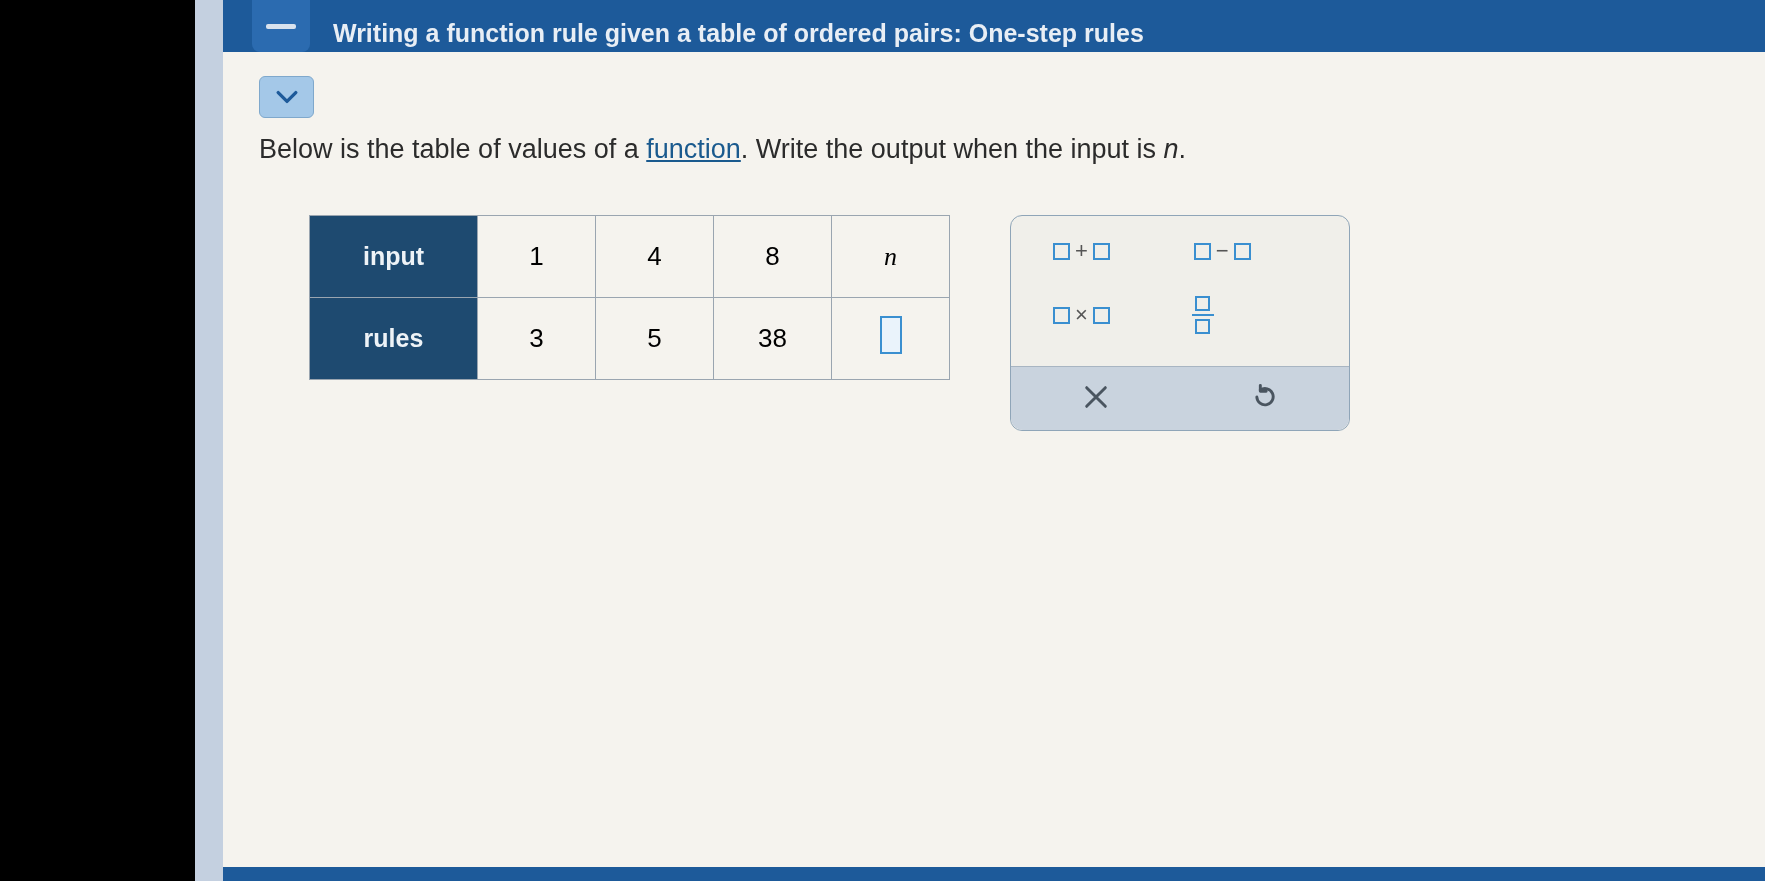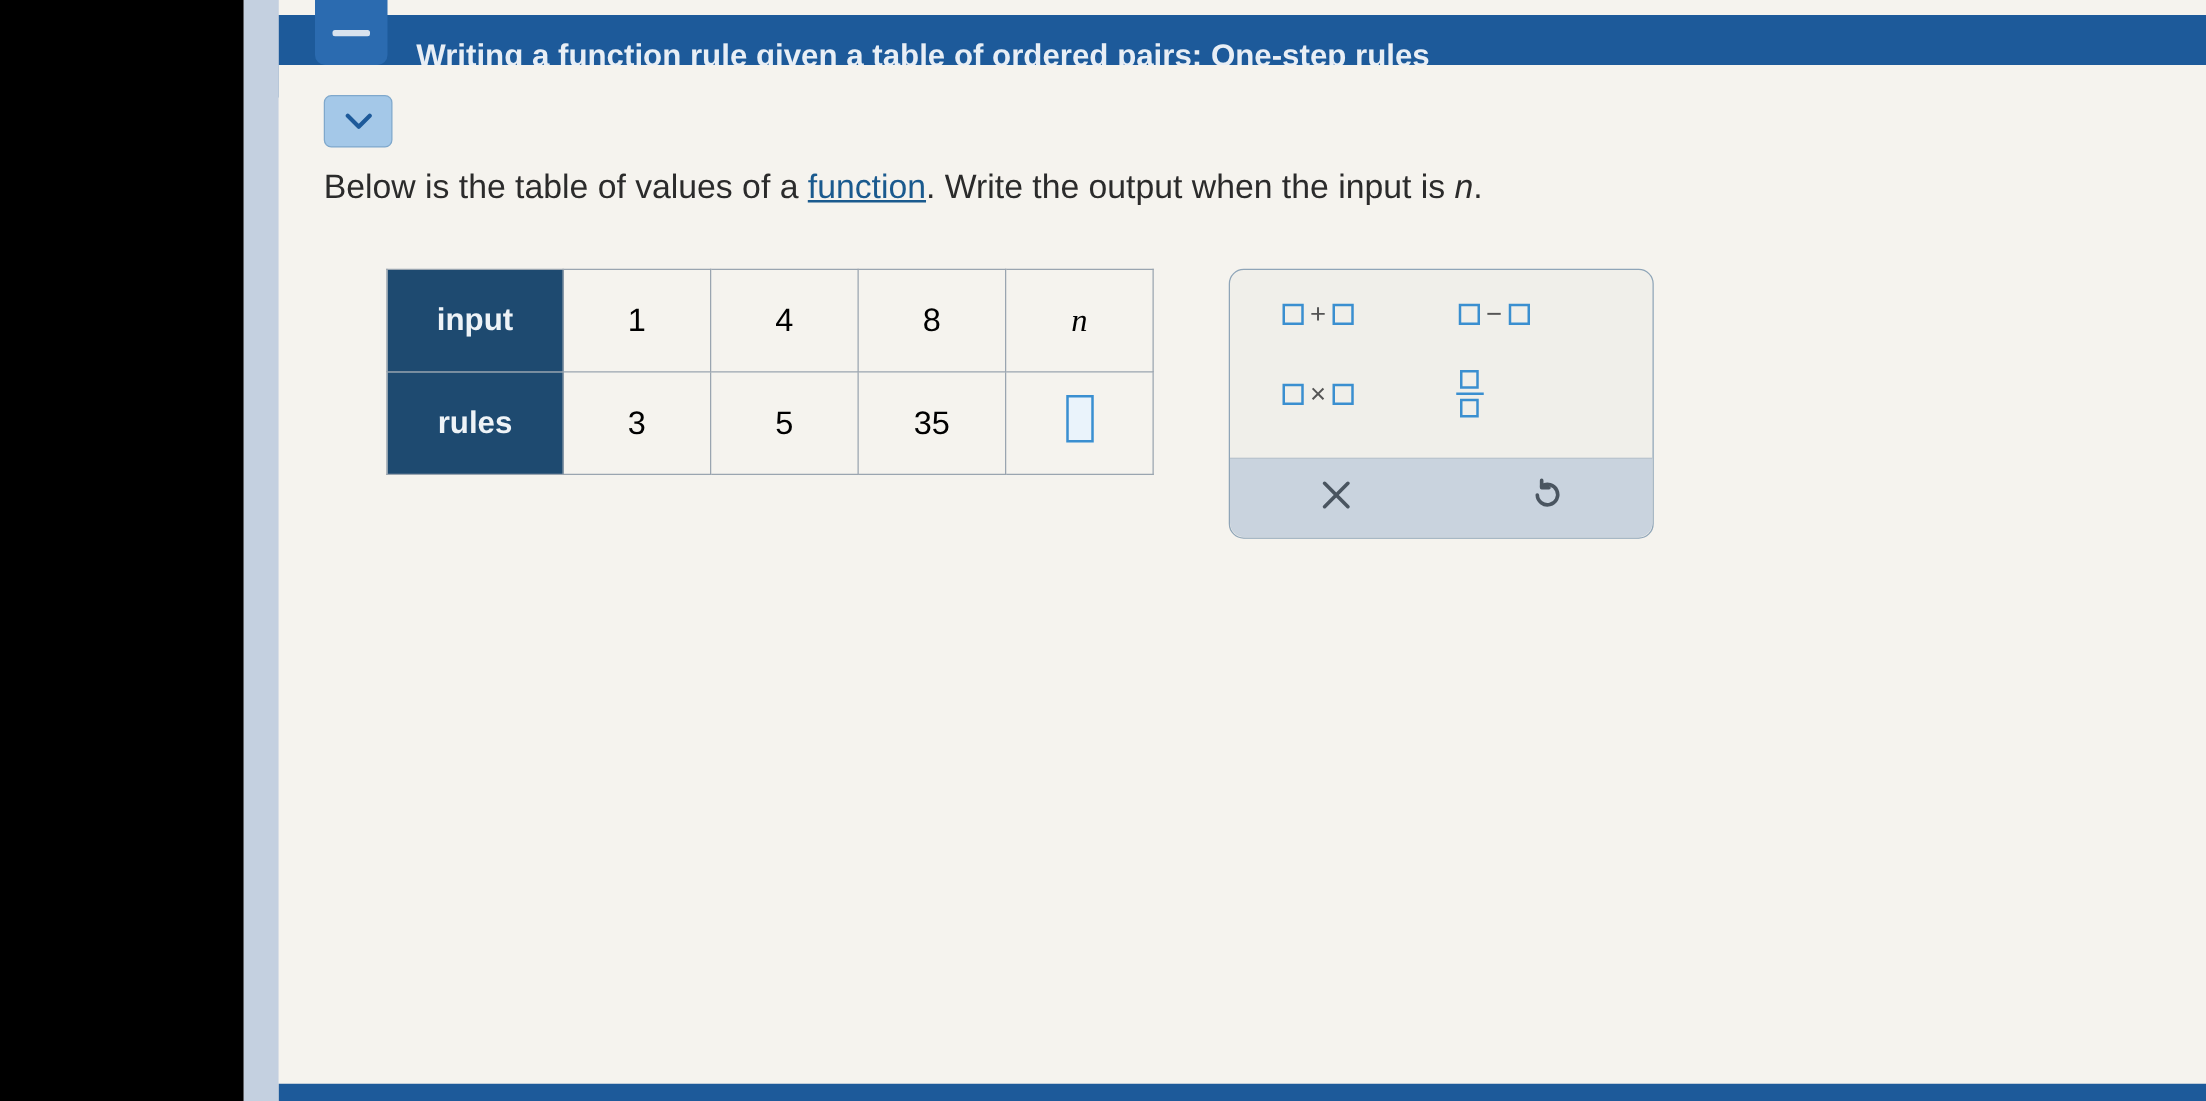--- a/index.html
+++ b/index.html
@@ -29,21 +29,20 @@
     .topbar {
       position: absolute;
       left: 223px;
       top: 0;
       right: 0;
       height: 66px;
       background: #1d5a9a;
       display: flex;
       align-items: center;
       padding-left: 110px;
-      margin-top: 12px;
     }
     .topbar-title {
       color: #e8eef5;
       font-size: 25px;
       font-weight: 600;
     }
     .minus-btn {
       position: absolute;
       left: 252px;
       top: 0;
@@ -107,21 +106,21 @@
       border: 1px solid #9aa5b0;
       text-align: center;
       font-size: 26px;
       height: 82px;
       width: 118px;
     }
     .io-table .hdr {
       background: #1e4a70;
       color: #eef3f7;
       font-weight: 700;
-      width: 141px;
+      width: 168px;
       font-size: 25px;
     }
     .io-table .var {
       font-style: italic;
       font-family: "Times New Roman", serif;
     }
     .answer-box {
       width: 22px;
       height: 38px;
       border: 2px solid #3a8fd0;
@@ -234,21 +233,21 @@
         <td class="hdr">input</td>
         <td>1</td>
         <td>4</td>
         <td>8</td>
         <td class="var">n</td>
       </tr>
       <tr>
         <td class="hdr">rules</td>
         <td>3</td>
         <td>5</td>
-        <td>35</td>
+        <td>38</td>
         <td><span class="answer-box"></span></td>
       </tr>
     </tbody>
       </table>
 
     <div class="toolbox">
       <div class="tool-row">
         <div class="tool">
           <span class="sq"></span>
             <span class="op">+</span>

